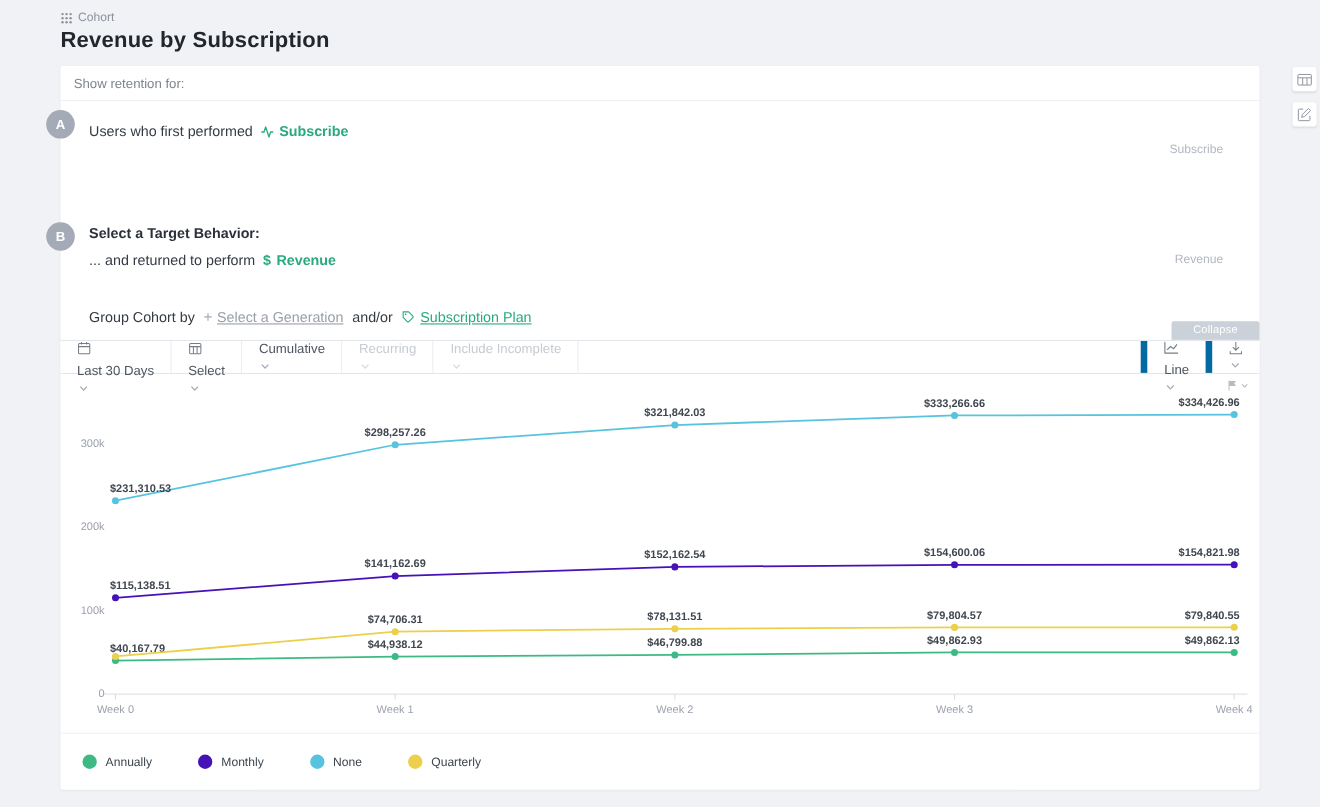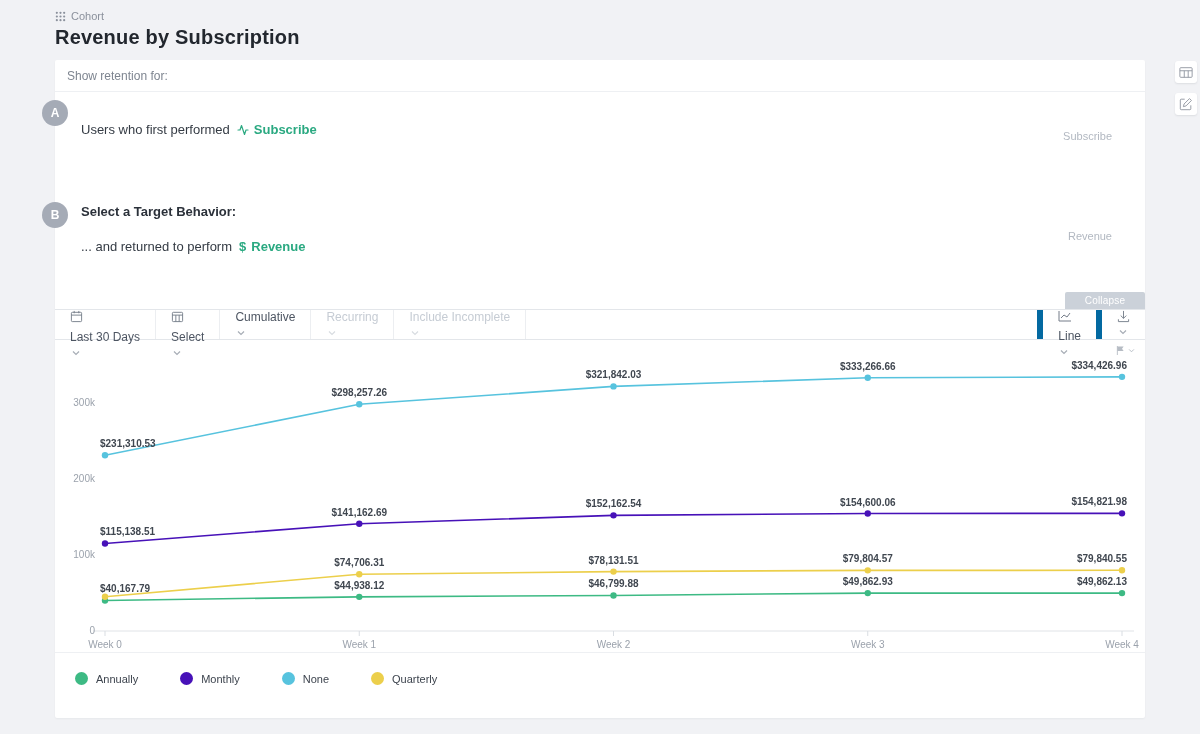--- a/index.html
+++ b/index.html
@@ -21,21 +21,21 @@
 
   .card{ position:absolute; top:60px; left:55px; width:1090px; height:658px; background:#fff; border-radius:2px; box-shadow:0 1px 2px rgba(40,50,60,.05); }
 
   .show-row{ position:absolute; top:0; left:0; right:0; height:32px; display:flex; align-items:center; padding-left:12px; font-size:12px; color:#7e8590; border-bottom:1px solid #eef0f3; }
 
   .section{ position:absolute; left:26px; }
   #section-a{ top:42px; }
   #section-b{ top:144px; }
   .badge{ position:absolute; left:-39px; top:-2px; width:26px; height:26px; border-radius:50%; background:#a5abb6; color:#fff; font-size:12px; font-weight:bold; display:flex; align-items:center; justify-content:center; }
   .sec-heading{ font-size:13px; font-weight:bold; color:#2b313a; }
-  .sec-line{ margin-top:20px; font-size:13px; display:flex; align-items:center; gap:7px; color:#343b44; }
+  .sec-line{ margin-top:10px; font-size:13px; display:flex; align-items:center; gap:7px; color:#343b44; }
   .event-link{ color:#2aa981; font-weight:bold; display:inline-flex; align-items:center; gap:5px; cursor:pointer; }
   .summary{ position:absolute; right:33px; font-size:11px; color:#b2b8c1; }
   #summary-a{ top:70px; }
   #summary-b{ top:170px; }
 
   .group-row{ position:absolute; top:220px; left:26px; display:flex; align-items:center; gap:8px; font-size:13px; color:#343b44; }
   .gen-link{ color:#99a0aa; display:inline-flex; align-items:center; gap:4px; cursor:pointer; }
   .gen-link .link-text{ text-decoration:underline; }
   .plan-link{ color:#2aa981; display:inline-flex; align-items:center; gap:5px; cursor:pointer; }
   .plan-link .link-text{ text-decoration:underline; }
@@ -51,21 +51,21 @@
   .tb-item.disabled{ color:#c6ccd4; }
   .tb-item.disabled .chev{ color:#d8dce1; }
   .tb-spacer{ flex:1; }
   .tb-right{ border-right:none; border-left:6px solid #0369a1; }
 
   .chart-wrap{ position:absolute; top:280px; left:0; right:0; height:326px; }
   .flag-btn{ position:absolute; top:5px; right:10px; color:#b6bcc4; display:flex; align-items:center; gap:3px; cursor:pointer; }
   .tick{ font-family:"Liberation Sans",sans-serif; font-size:10px; fill:#9ba2ac; }
   .dlabel{ font-family:"Liberation Sans",sans-serif; font-size:10px; font-weight:bold; fill:#404750; }
 
-  .legend{ position:absolute; top:592px; left:0; right:0; height:52px; border-top:1px solid #eef0f3; display:flex; align-items:center; padding-left:20px; gap:42px; }
+  .legend{ position:absolute; top:606px; left:0; right:0; height:52px; border-top:1px solid #eef0f3; display:flex; align-items:center; padding-left:20px; gap:42px; }
   .legend-item{ display:flex; align-items:center; gap:8px; font-size:11px; color:#3d444e; cursor:pointer; }
   .legend-dot{ width:13px; height:13px; border-radius:50%; flex:0 0 auto; }
 </style>
 </head>
 <body>
 
 <div class="header">
   <div class="breadcrumb">
     <span>
       <svg width="11" height="11" viewBox="0 0 12 12" fill="currentColor">
@@ -133,20 +133,37 @@
     <div class="sec-line">
       <span>... and returned to perform</span>
       <span class="event-link">
         <span class="dollar-glyph">$</span>
         <span>Revenue</span>
       </span>
     </div>
   </div>
   <div class="summary" id="summary-b">Revenue</div>
 
+  <div class="group-row">
+    <span>Group Cohort by</span>
+    <span class="gen-link">
+      <span class="plus-glyph">+</span>
+      <span class="link-text">Select a Generation</span>
+    </span>
+    <span>and/or</span>
+    <span class="plan-link">
+      <span>
+        <svg width="12" height="12" viewBox="0 0 24 24" fill="none" stroke="currentColor" stroke-width="2" stroke-linejoin="round">
+          <path d="M20.6 13.4 L13.4 20.6 a2 2 0 0 1 -2.8 0 L3 13 V3 h10 l7.6 7.6 a2 2 0 0 1 0 2.8 Z"></path>
+          <circle cx="7.5" cy="7.5" r="1.6" fill="currentColor" stroke="none"></circle>
+        </svg>
+      </span>
+      <span class="link-text">Subscription Plan</span>
+    </span>
+  </div>
 
   <div class="collapse-btn">Collapse</div>
 
   <div class="toolbar">
     <div class="tb-item">
       <span class="tb-icon">
         <svg width="13" height="13" viewBox="0 0 14 14" stroke="currentColor" fill="none">
           <rect x="1.5" y="2.5" width="11" height="10" rx="1"></rect>
           <line x1="1.5" y1="5.5" x2="12.5" y2="5.5"></line>
           <line x1="4.5" y1="1" x2="4.5" y2="3.5"></line>

